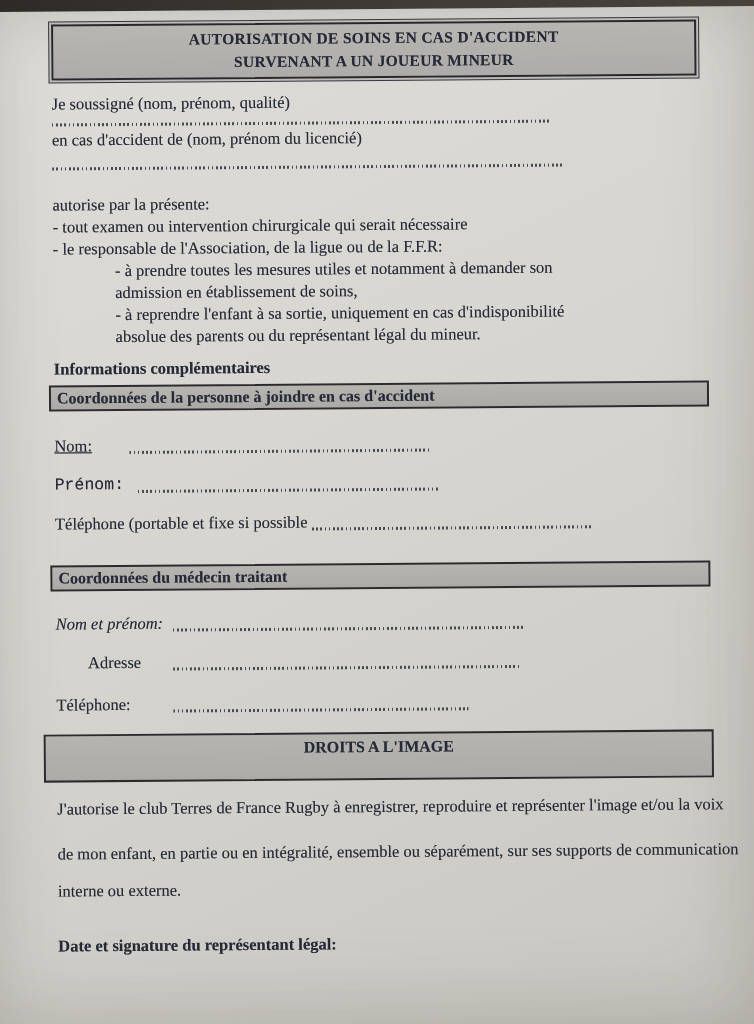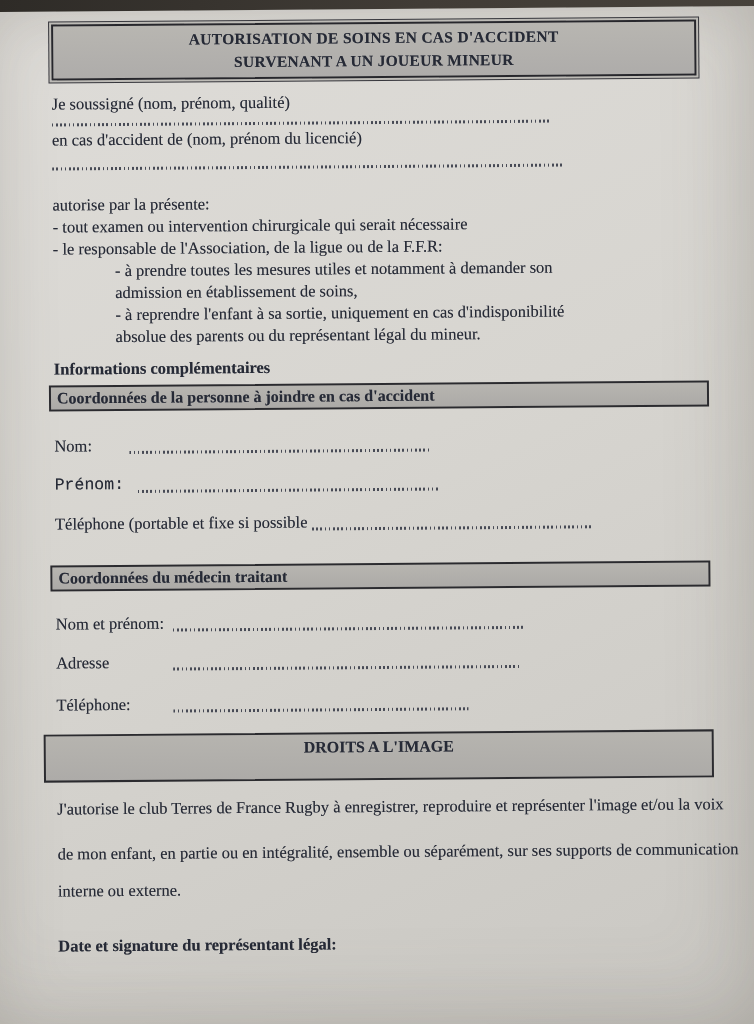--- a/index.html
+++ b/index.html
@@ -103,42 +103,42 @@
       <div class="tline">absolue des parents ou du représentant légal du mineur.</div>
     </div>
 
     <div class="heading" style="margin-top:10px;">Informations complémentaires</div>
 
     <div class="bar" style="margin-top:5px;">
       <span>Coordonnées de la personne à joindre en cas d'accident</span>
     </div>
 
     <div class="field-row" style="margin-top:24px;">
-      <span class="field-label" style="width:75px;">Nom:</span>
+      <span class="field-label" style="width:75px;text-decoration:underline;">Nom:</span>
       <span class="dots field-dots" style="width:302px;"></span>
     </div>
     <div class="field-row" style="margin-top:17px;">
       <span class="field-label" style="width:83px;font-family:Liberation Mono, monospace;">Prénom:</span>
       <span class="dots field-dots" style="width:302px;"></span>
     </div>
     <div class="field-row" style="margin-top:17px;">
       <span class="field-label" style="width:257px;">Téléphone (portable et fixe si possible</span>
       <span class="dots field-dots" style="width:280px;"></span>
     </div>
 
     <div class="bar" style="margin-top:30px;">
       <span>Coordonnées du médecin traitant</span>
     </div>
 
     <div class="field-row" style="margin-top:22px;">
-      <span class="field-label" style="width:117px;">Nom et prénom:</span>
+      <span class="field-label" style="width:117px;font-style:italic;">Nom et prénom:</span>
       <span class="dots field-dots" style="width:353px;"></span>
     </div>
     <div class="field-row" style="margin-top:17px;">
-      <span class="field-label" style="width:117px;">Adresse</span>
+      <span class="field-label" style="width:117px;text-align:center;">Adresse</span>
       <span class="dots field-dots" style="width:348px;"></span>
     </div>
     <div class="field-row" style="margin-top:20px;">
       <span class="field-label" style="width:117px;">Téléphone:</span>
       <span class="dots field-dots" style="width:295px;"></span>
     </div>
 
     <div class="droits-box" style="margin-top:18px;">
       <span>DROITS A L'IMAGE</span>
     </div>

